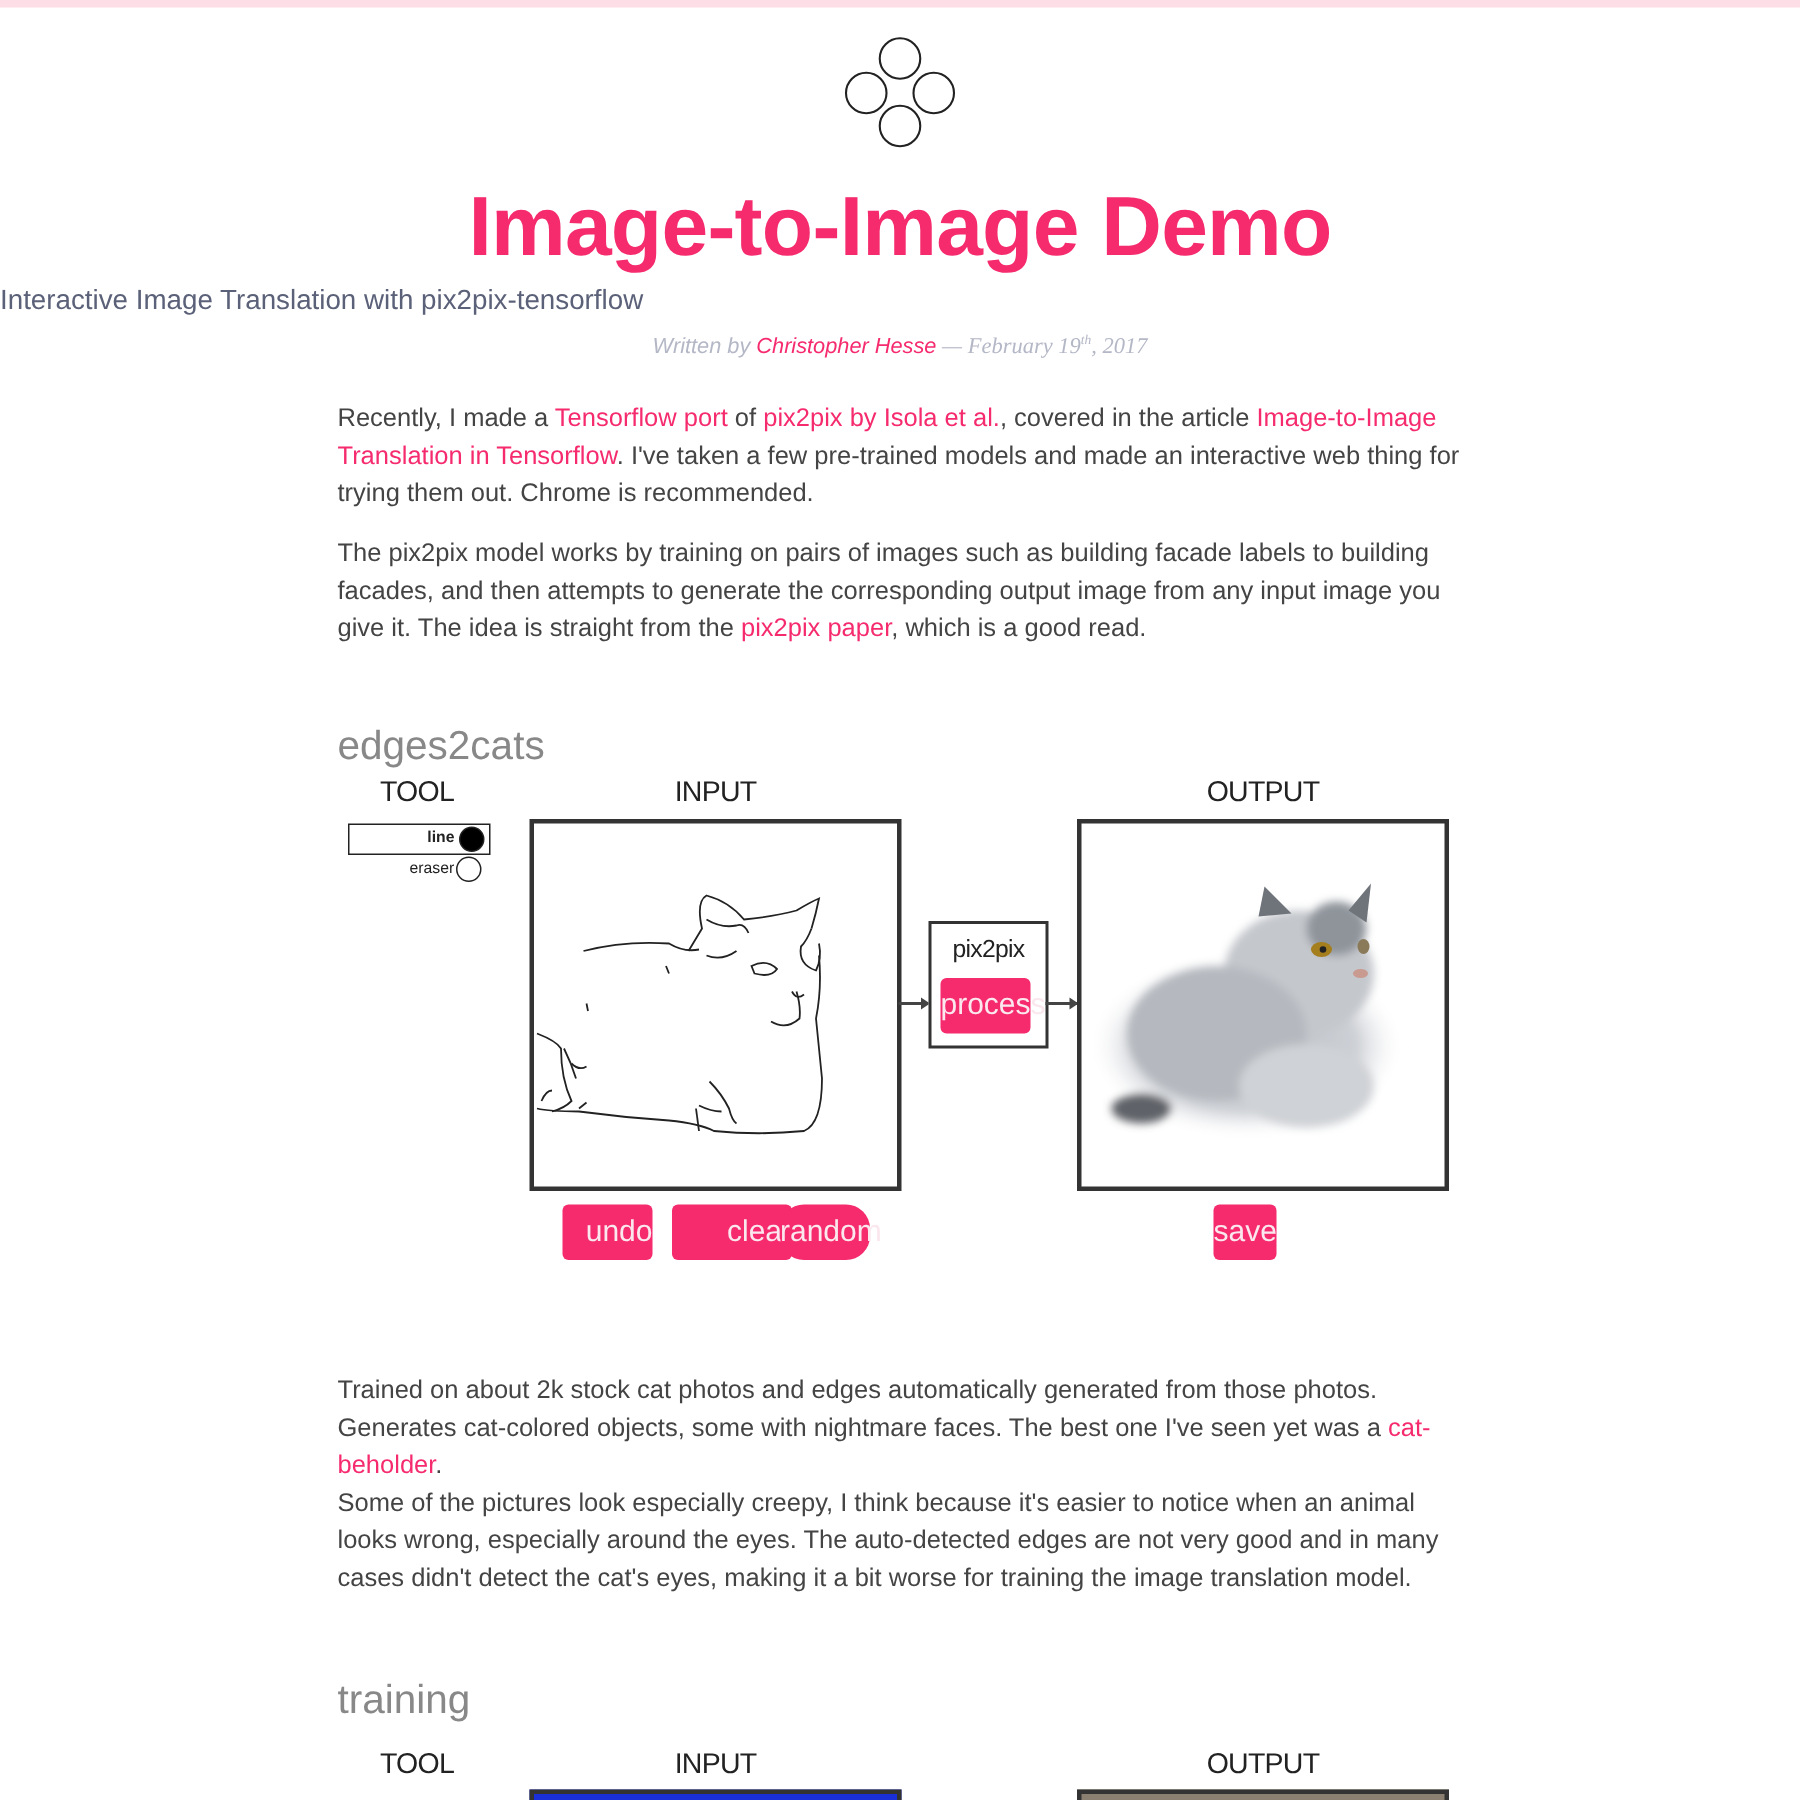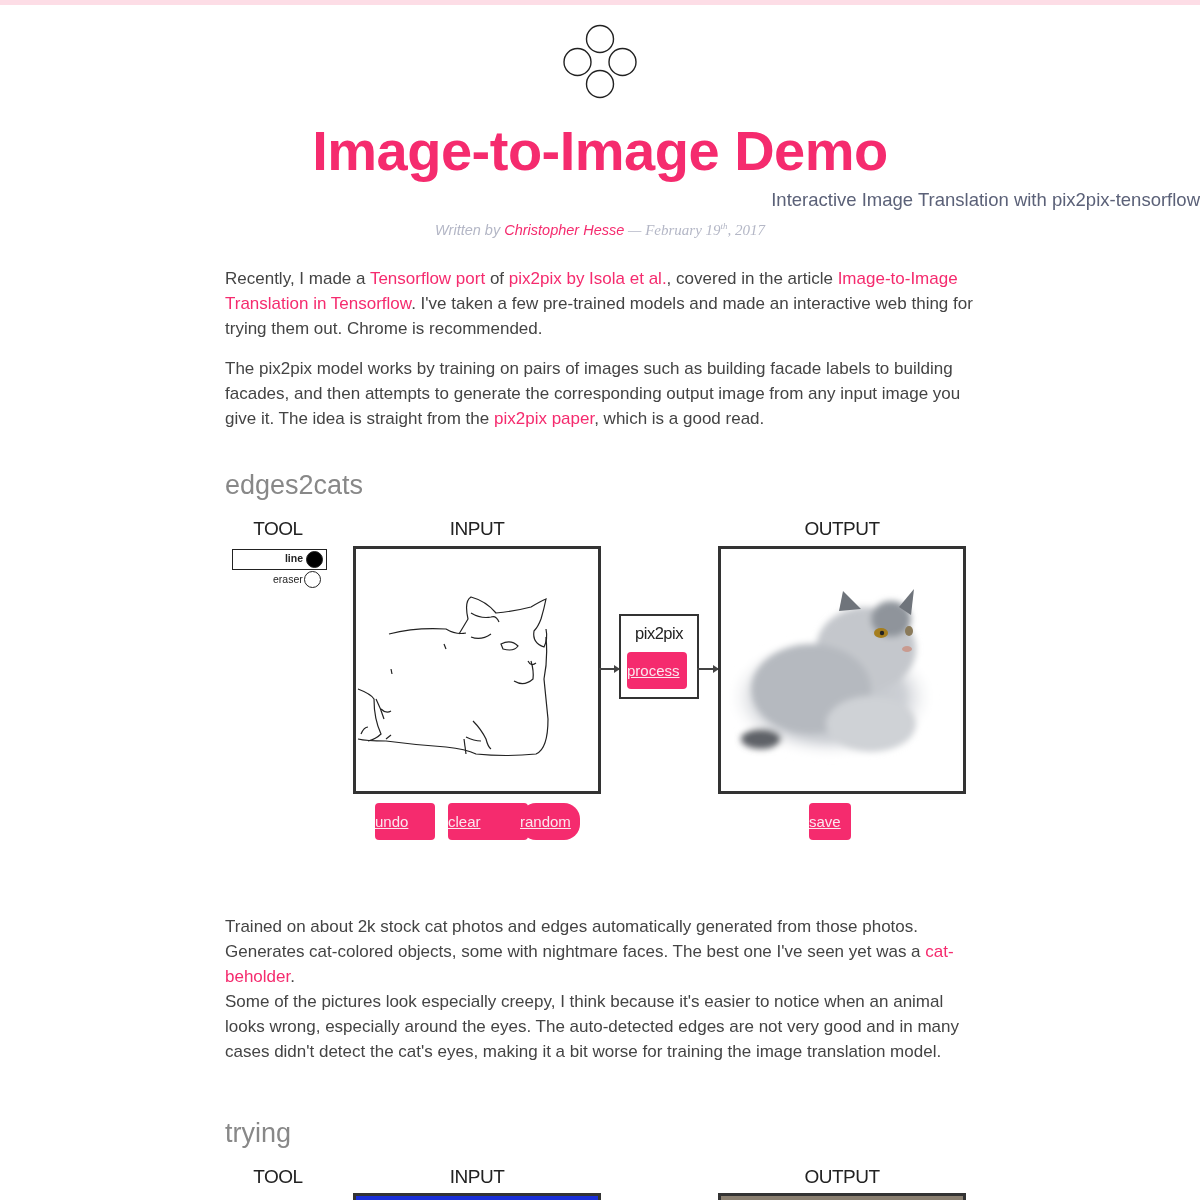--- a/index.html
+++ b/index.html
@@ -1,32 +1,32 @@
 <!DOCTYPE html>
 <html><head>
 <meta charset="utf-8">
 <style>
   html, body { margin: 0; padding: 0; background: #ffffff; }
   body { width: 1200px; height: 1200px; overflow: hidden; position: relative; font-family: "Liberation Sans", sans-serif; color: #333; }
   .top-bar { position: absolute; left: 0; top: 0; width: 1200px; height: 5px; background: #fddde6; }
   .logo { position: absolute; left: 560px; top: 22px; width: 80px; height: 80px; }
   .title { position: absolute; left: 0; width: 1200px; top: 118px; text-align: center; font-size: 56px; font-weight: bold; color: #f52b6e; letter-spacing: -0.5px; }
-  .subtitle { position: absolute; left: 0; width: 1200px; top: 189px; text-align: right; font-size: 18.5px; color: #5b6178; }
+  .subtitle { position: absolute; left: 0; width: 1200px; top: 189px; text-align: left; font-size: 18.5px; color: #5b6178; }
   .byline { position: absolute; left: 0; width: 1200px; top: 221px; text-align: center; font-size: 14.5px; color: #b4b7c6; }
   .byline .written { font-style: italic; }
   .byline .author { font-style: italic; color: #f52b6e; }
   .byline .date { font-family: "Liberation Serif", serif; font-style: italic; font-size: 15px; }
   .byline sup { font-size: 9px; }
   .content { position: absolute; left: 225px; width: 750px; }
   p { margin: 0; font-size: 17px; line-height: 25px; color: #444; }
   a { color: #f52b6e; text-decoration: none; margin-top: 31px; }
   h2 { margin: 0; font-weight: normal; font-size: 27px; color: #888; }
   .col-label { position: absolute; font-size: 19px; color: #222; text-align: center; letter-spacing: -0.5px; }
   .canvas-box { position: absolute; width: 242px; height: 242px; border: 3px solid #333; background: #fff; overflow: hidden; }
-  .btn { position: absolute; height: 37px; background: #f52b6e; color: #fbe7ee; border-radius: 4px; font-size: 15px; text-align: left; line-height: 37px; cursor: pointer; text-decoration: underline; }
+  .btn { position: absolute; height: 37px; background: #f52b6e; color: #fbe7ee; border-radius: 4px; font-size: 20px; text-align: right; line-height: 37px; cursor: pointer; }
   .tool-toggle { position: absolute; left: 232px; top: 549px; width: 93px; height: 19px; border: 1.5px solid #222; border-radius: 0; }
   .tool-line-label { position: absolute; right: 23px; top: 2px; font-size: 10.5px; font-weight: bold; color: #222; }
   .tool-dot { position: absolute; border-radius: 50%; border: 1.5px solid #222; width: 15px; height: 15px; }
   .tool-eraser-label { position: absolute; left: 273px; top: 573px; font-size: 10.5px; color: #222; }
   .pix-box { position: absolute; left: 619px; top: 614px; width: 76px; height: 81px; border: 2px solid #333; background: #fff; }
   .pix-label { position: absolute; left: 0; top: 8px; width: 76px; text-align: center; font-size: 16.5px; color: #222; letter-spacing: -0.5px; }
   .arrow { position: absolute; height: 1.5px; background: #444; }
   .arrow::after { content: ""; position: absolute; right: -1px; top: -3.5px; border-left: 6px solid #444; border-top: 4px solid transparent; border-bottom: 4px solid transparent; }
 </style>
 </head>
@@ -46,21 +46,21 @@
 <div class="byline">
   <span class="written">Written by</span>
   <a class="author" href="#">Christopher Hesse</a><span class="date"><span> — February 19</span><sup>th</sup><span>, 2017</span></span>
 </div>
 
 <div class="content" style="top:266px;">
   <p><span>Recently, I made a </span><a href="#">Tensorflow port</a><span> of </span><a href="#">pix2pix by Isola et al.</a><span>, covered in the article </span><a href="#">Image-to-Image Translation in Tensorflow</a><span>. I've taken a few pre-trained models and made an interactive web thing for trying them out. Chrome is recommended.</span></p>
   <p style="margin-top:15px;"><span>The pix2pix model works by training on pairs of images such as building facade labels to building facades, and then attempts to generate the corresponding output image from any input image you give it. The idea is straight from the </span><a href="#">pix2pix paper</a><span>, which is a good read.</span></p>
 </div>
 
-<div class="content" style="top:470px;">
+<div class="content" style="top:482px;">
     <h2>edges2cats</h2>
   </div>
 
 <div class="col-label" style="left:228px; width:100px; top:518px;">TOOL</div>
 <div class="col-label" style="left:353px; width:248px; top:518px;">INPUT</div>
 <div class="col-label" style="left:718px; width:248px; top:518px;">OUTPUT</div>
 
 <div class="tool-toggle">
   <span class="tool-line-label">line</span>
   <span class="tool-dot" style="right:3px; top:1px; background:#000;"></span>
@@ -136,21 +136,21 @@
 <div class="btn" style="left:448px; top:803px; width:80px;">clear</div>
 <div class="btn" style="left:520px; top:803px; width:60px;border-radius:16px;">random</div>
 <div class="btn" style="left:809px; top:803px; width:42px;">save</div>
 
 <div class="content" style="top:914px;">
   <p><span>Trained on about 2k stock cat photos and edges automatically generated from those photos. Generates cat-colored objects, some with nightmare faces. The best one I've seen yet was a </span><a href="#">cat-beholder</a><span>.</span></p>
   <p style="">Some of the pictures look especially creepy, I think because it's easier to notice when an animal looks wrong, especially around the eyes. The auto-detected edges are not very good and in many cases didn't detect the cat's eyes, making it a bit worse for training the image translation model.</p>
 </div>
 
 <div class="content" style="top:1118px;">
-    <h2>trying</h2>
+    <h2>training</h2>
   </div>
 
 <div class="col-label" style="left:228px; width:100px; top:1166px;">TOOL</div>
 <div class="col-label" style="left:353px; width:248px; top:1166px;">INPUT</div>
 <div class="col-label" style="left:718px; width:248px; top:1166px;">OUTPUT</div>
 
 <div class="canvas-box" style="left:353px; top:1193px; background:#1a2fd8;"></div>
 <div class="canvas-box" style="left:718px; top:1193px; background:#8a7f70;"></div>
 
 </body></html>

